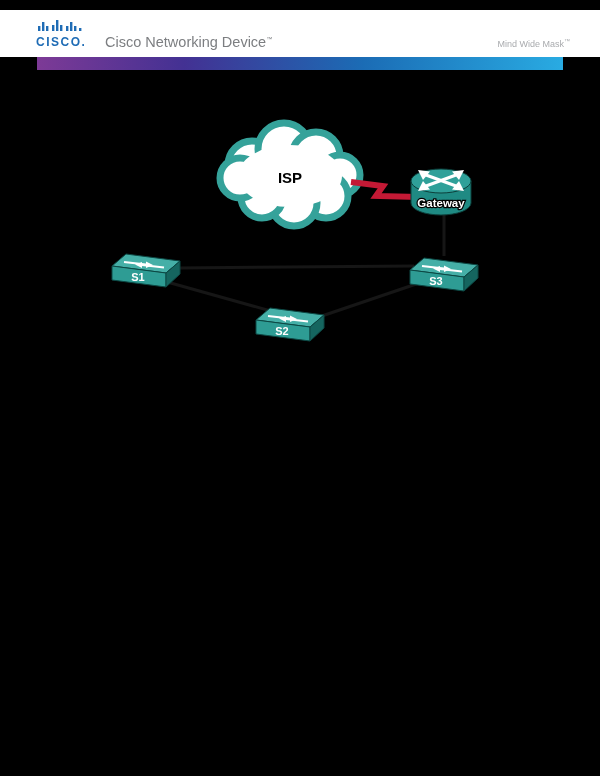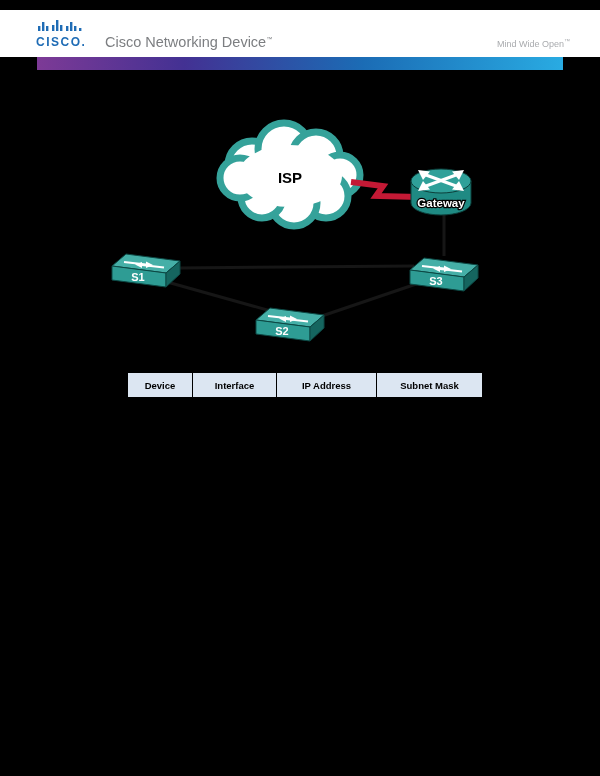--- a/index.html
+++ b/index.html
@@ -46,21 +46,21 @@
           <rect x="37" y="8" width="2.4" height="5"></rect>
           <rect x="42" y="10" width="2.4" height="3"></rect>
         </g>
       </svg>
       <span class="brand-text"><span>CISCO</span><span>.</span></span>
     </div>
     <div class="academy-text">
       <span>Cisco Networking Device</span><sup>™</sup>
     </div>
     <div class="tagline">
-      <span>Mind Wide Open</span><sup>™</sup>
+      <span>Mind Wide Mask</span><sup>™</sup>
     </div>
   </div>
 
   <div class="gradient-bar"></div>
 
   <svg class="diagram" width="600" height="330" viewBox="0 0 600 330">
 
     <g stroke="#161616" stroke-width="3">
       <line x1="178" y1="198" x2="414" y2="196"></line>
       <line x1="160" y1="210" x2="278" y2="243"></line>
@@ -132,24 +132,14 @@
       <g>
         <line x1="16" y1="16" x2="38" y2="18.5" stroke="#ffffff" stroke-width="2"></line>
         <polygon points="38,15.5 45,19 38,22" fill="#ffffff"></polygon>
         <line x1="56" y1="21.5" x2="34" y2="19" stroke="#ffffff" stroke-width="2"></line>
         <polygon points="34,16 27,18.5 34,22" fill="#ffffff"></polygon>
       </g>
       <text x="30" y="35" text-anchor="middle" font-size="11" font-weight="bold" fill="#ffffff" font-family="Liberation Sans, sans-serif">S3</text>
     </g>
   </svg>
 
-  <table class="addr-table">
-    <tbody>
-        <tr>
-      <th class="col-device">Device</th>
-      <th class="col-interface">Interface</th>
-      <th class="col-ip">IP Address</th>
-      <th class="col-mask">Subnet Mask</th>
-    </tr>
-  </tbody>
-    </table>
 
 </div>
 
 </body></html>

